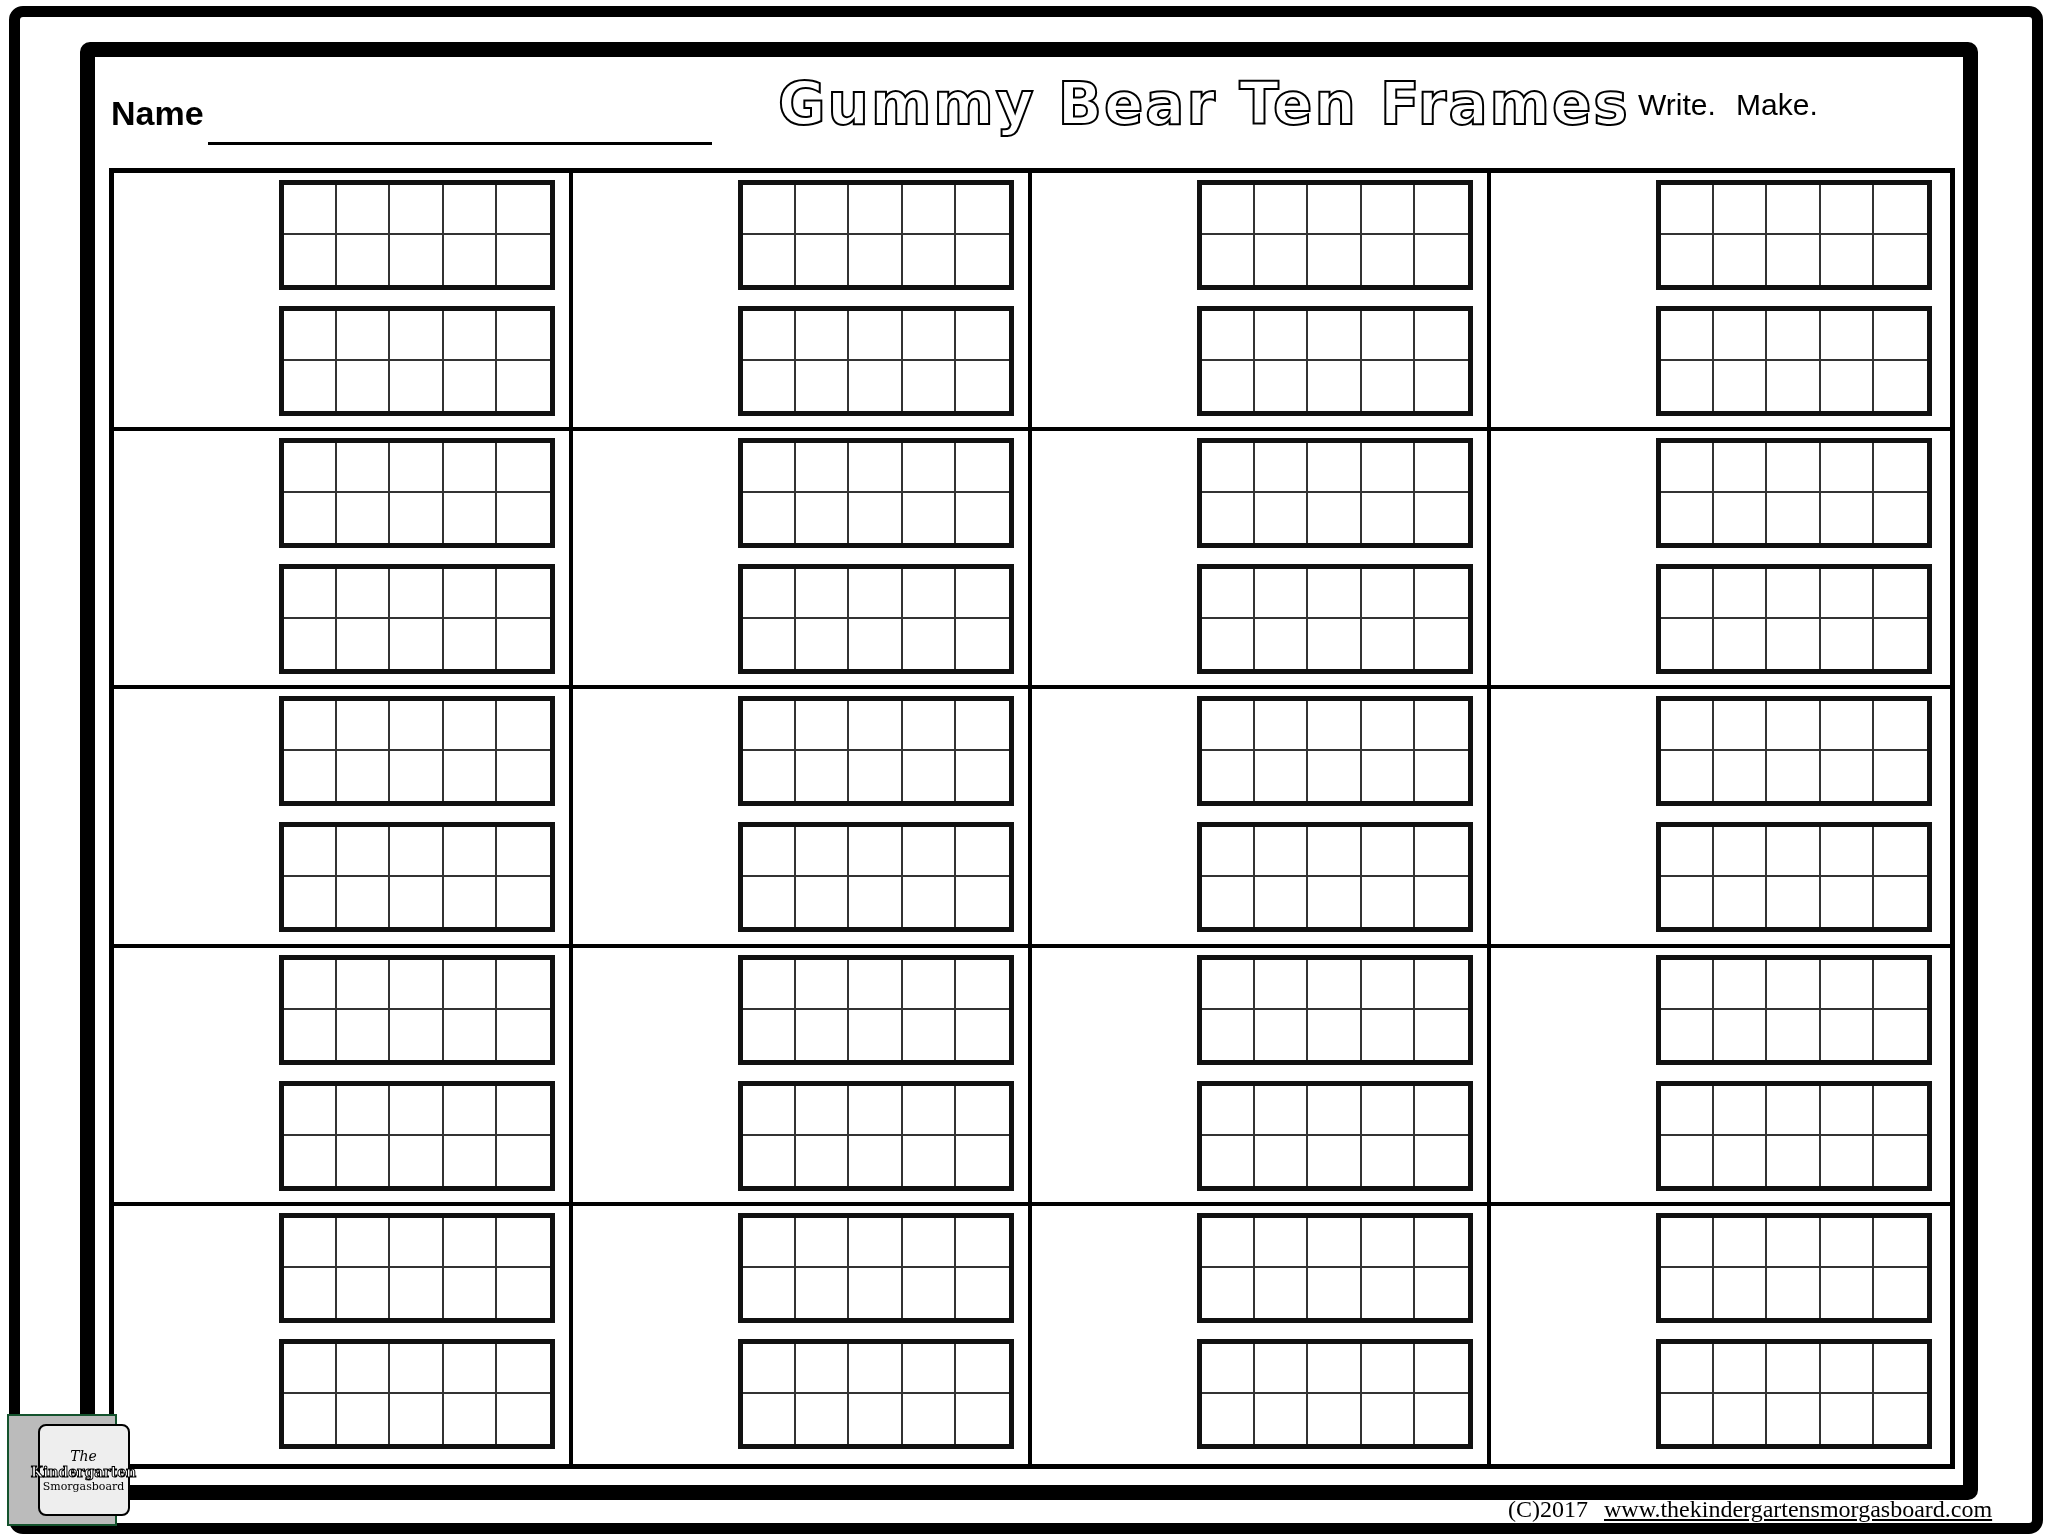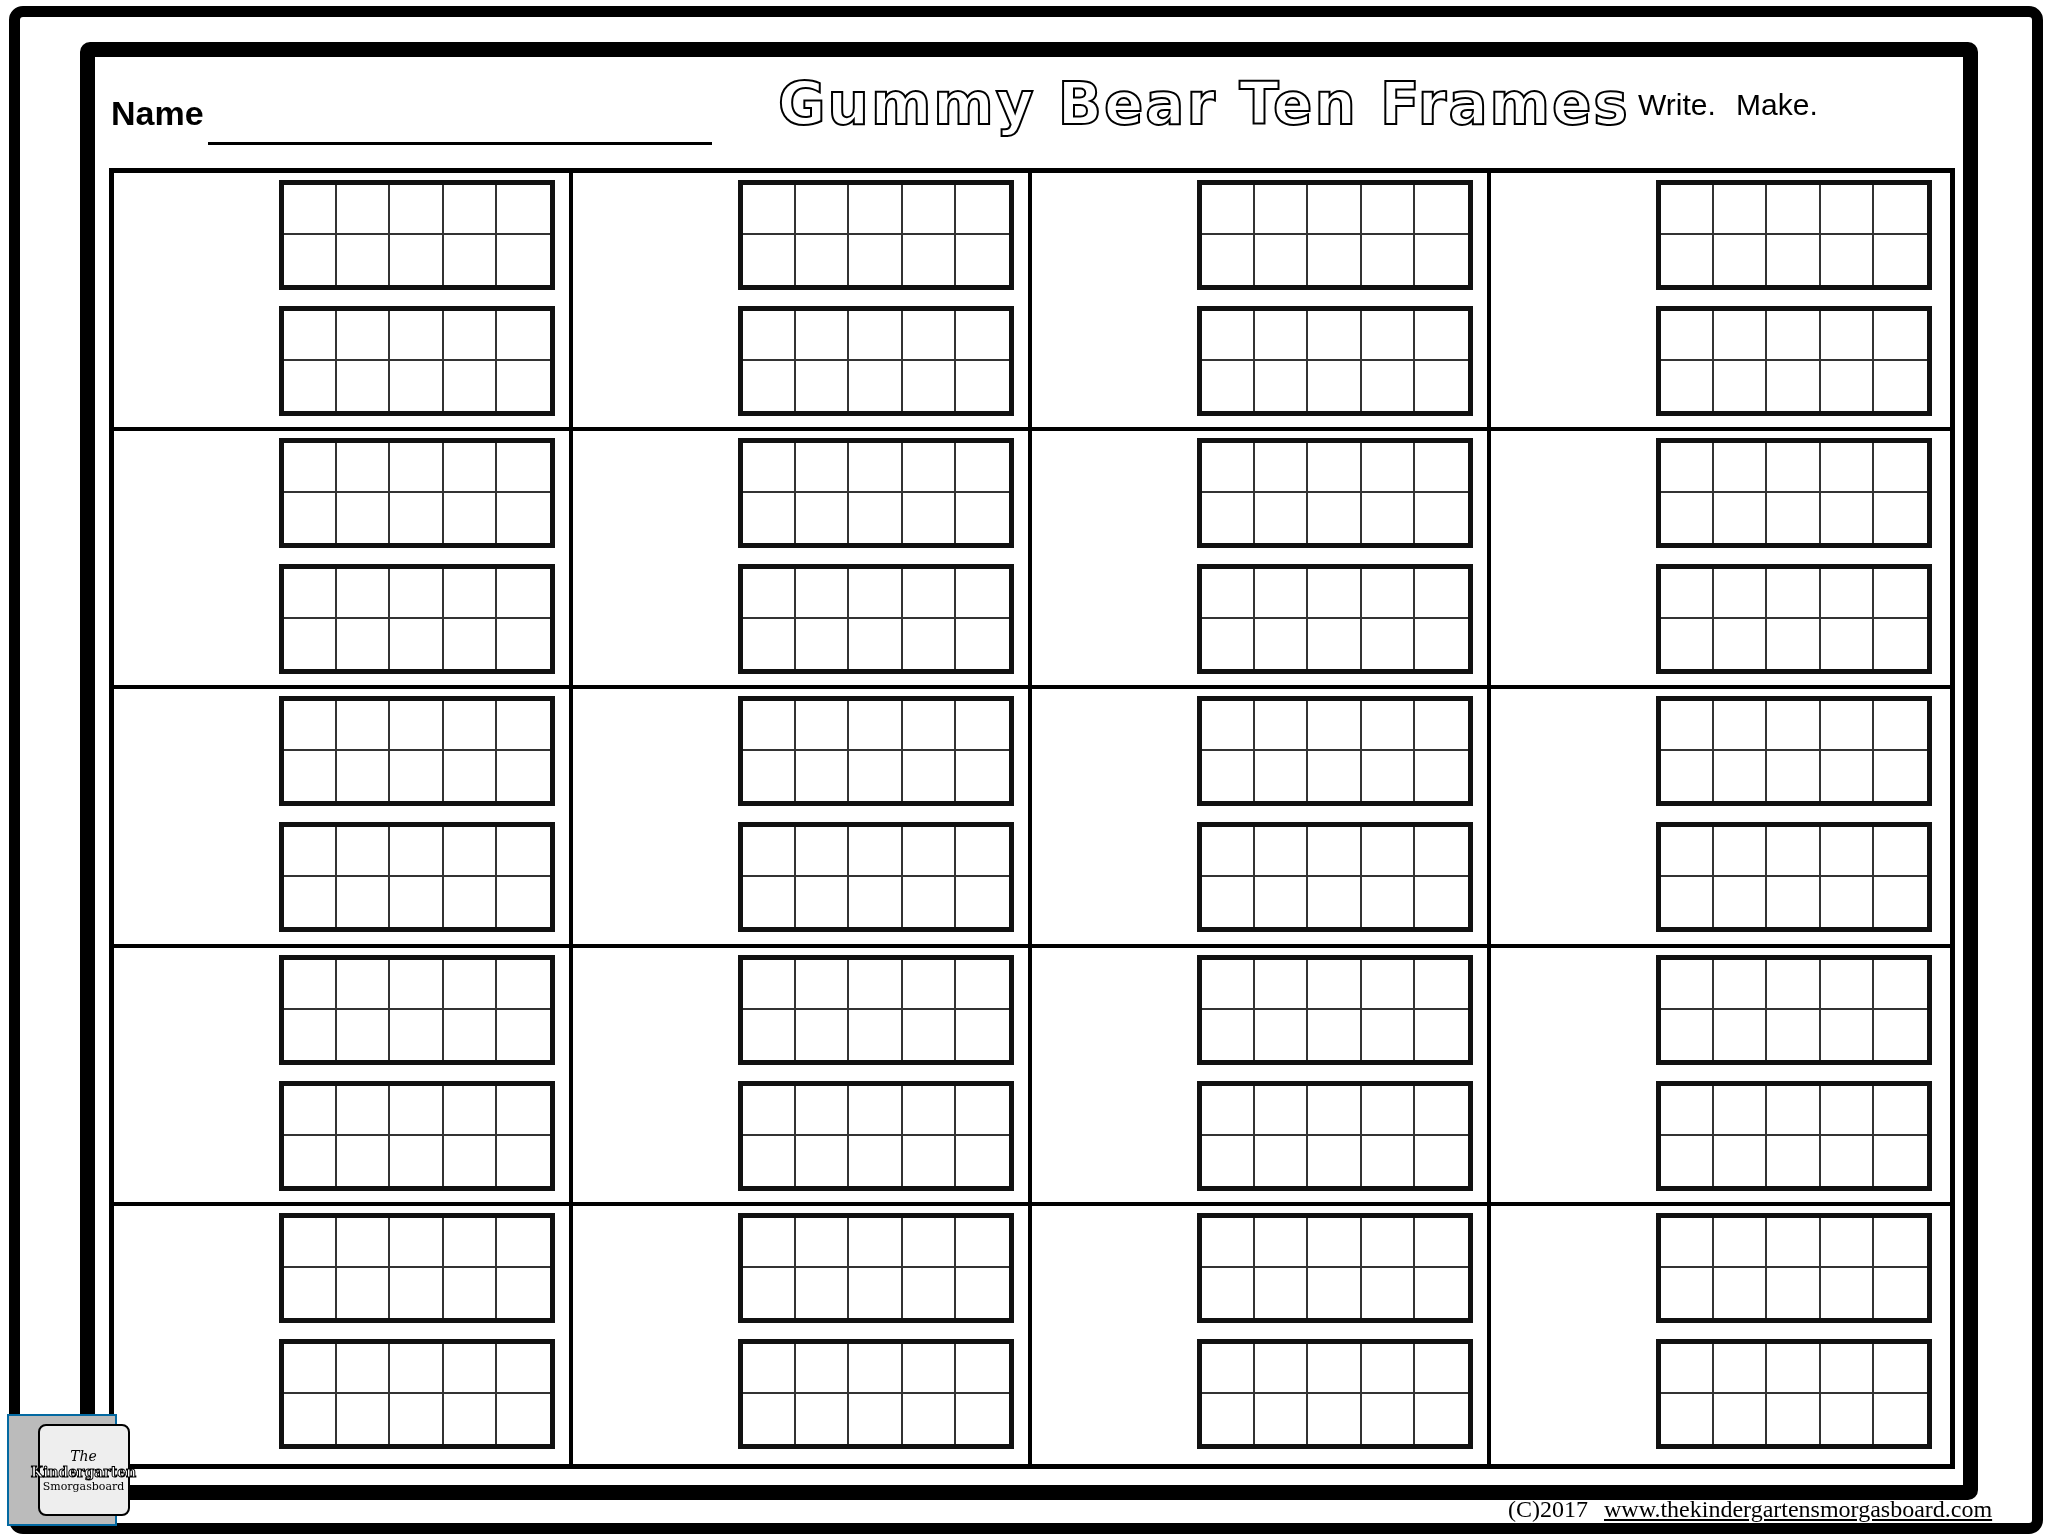--- a/index.html
+++ b/index.html
@@ -15,21 +15,21 @@
   .cell:nth-child(4n){border-right:none;}
   .cell:nth-last-child(-n+4){border-bottom:none;}
   .tf{position:absolute;left:165px;width:276px;height:110px;border:5px solid #111;display:grid;grid-template-columns:repeat(5,1fr);grid-template-rows:repeat(2,1fr);box-sizing:border-box;}
   .tf.a{top:7px;}
   .tf.b{top:133px;}
   .tf span{border-right:2px solid #333;border-bottom:2px solid #333;}
   .tf span:nth-child(5n){border-right:none;}
   .tf span:nth-child(n+6){border-bottom:none;}
   .footer{position:absolute;left:1508px;top:1496px;font-size:24px;font-family:Liberation Serif, serif;color:#000;}
   .footer .url{text-decoration:underline;margin-left:10px;}
-  .logo{position:absolute;left:7px;top:1414px;width:110px;height:112px;background:#bbb;border:2px solid #0369a1;box-sizing:border-box;display:flex;flex-direction:column;align-items:center;justify-content:center;font-family:"DejaVu Serif",serif;color:#000;padding-left:43px;}
+  .logo{position:absolute;left:7px;top:1414px;width:110px;height:112px;background:#bbb;border:2px solid #14532d;box-sizing:border-box;display:flex;flex-direction:column;align-items:center;justify-content:center;font-family:"DejaVu Serif",serif;color:#000;padding-left:43px;}
   .logo .l1{font-size:14px;font-style:italic;}
   .logo .l2{font-size:14px;font-weight:bold;color:#fff;text-align:center;-webkit-text-stroke:1px #000;}
   .logo .l3{font-size:11px;}
   .logo .inner-box{border:2px solid #000;background:#eee;width:88px;height:88px;display:flex;flex-direction:column;align-items:center;justify-content:center;border-radius:8px;}
 </style>
 </head>
 <body>
 
 <div class="outer"></div>
 <div class="inner"></div>

